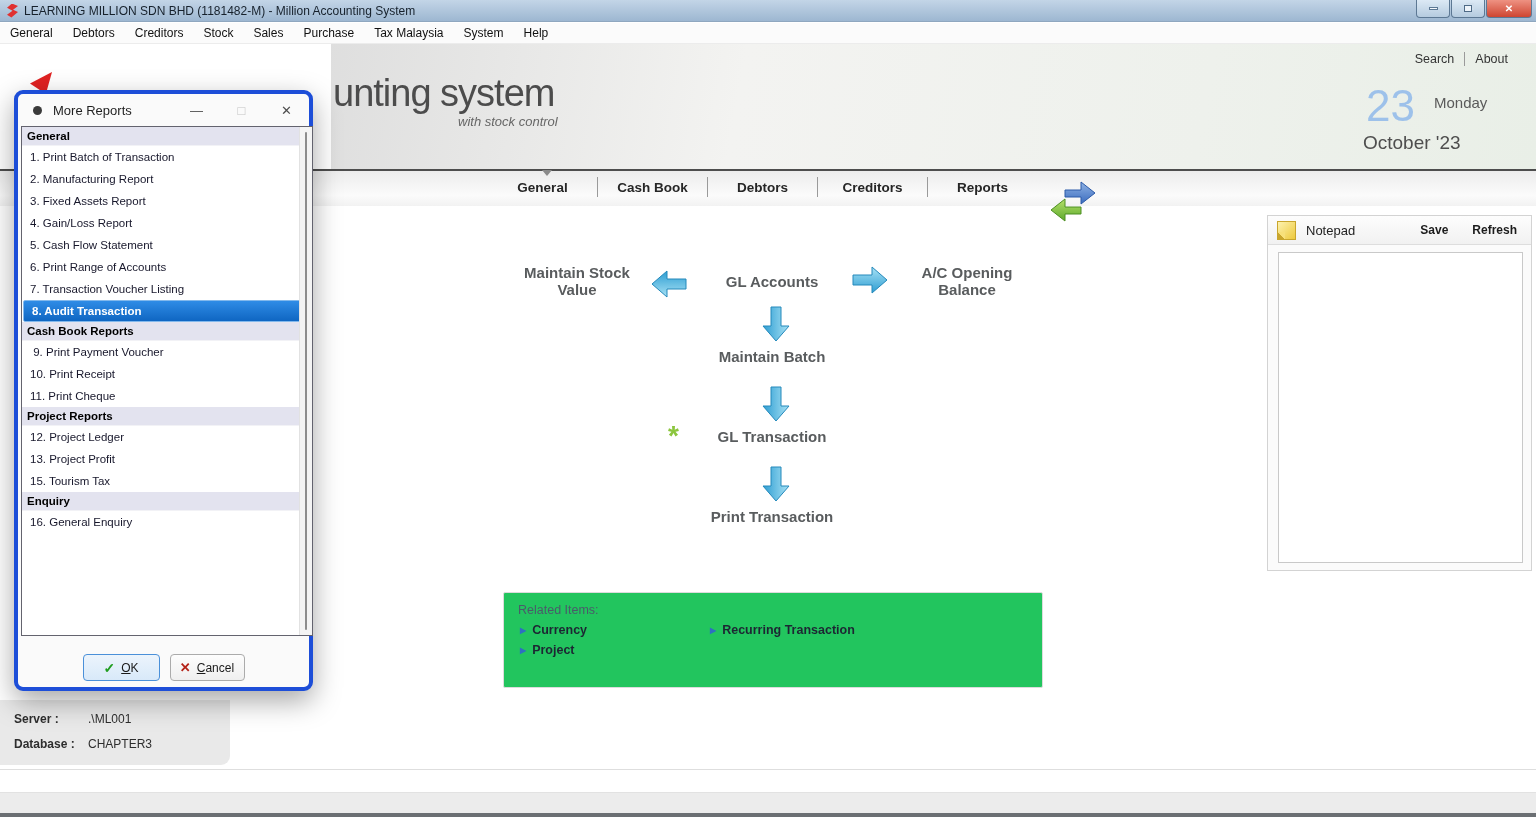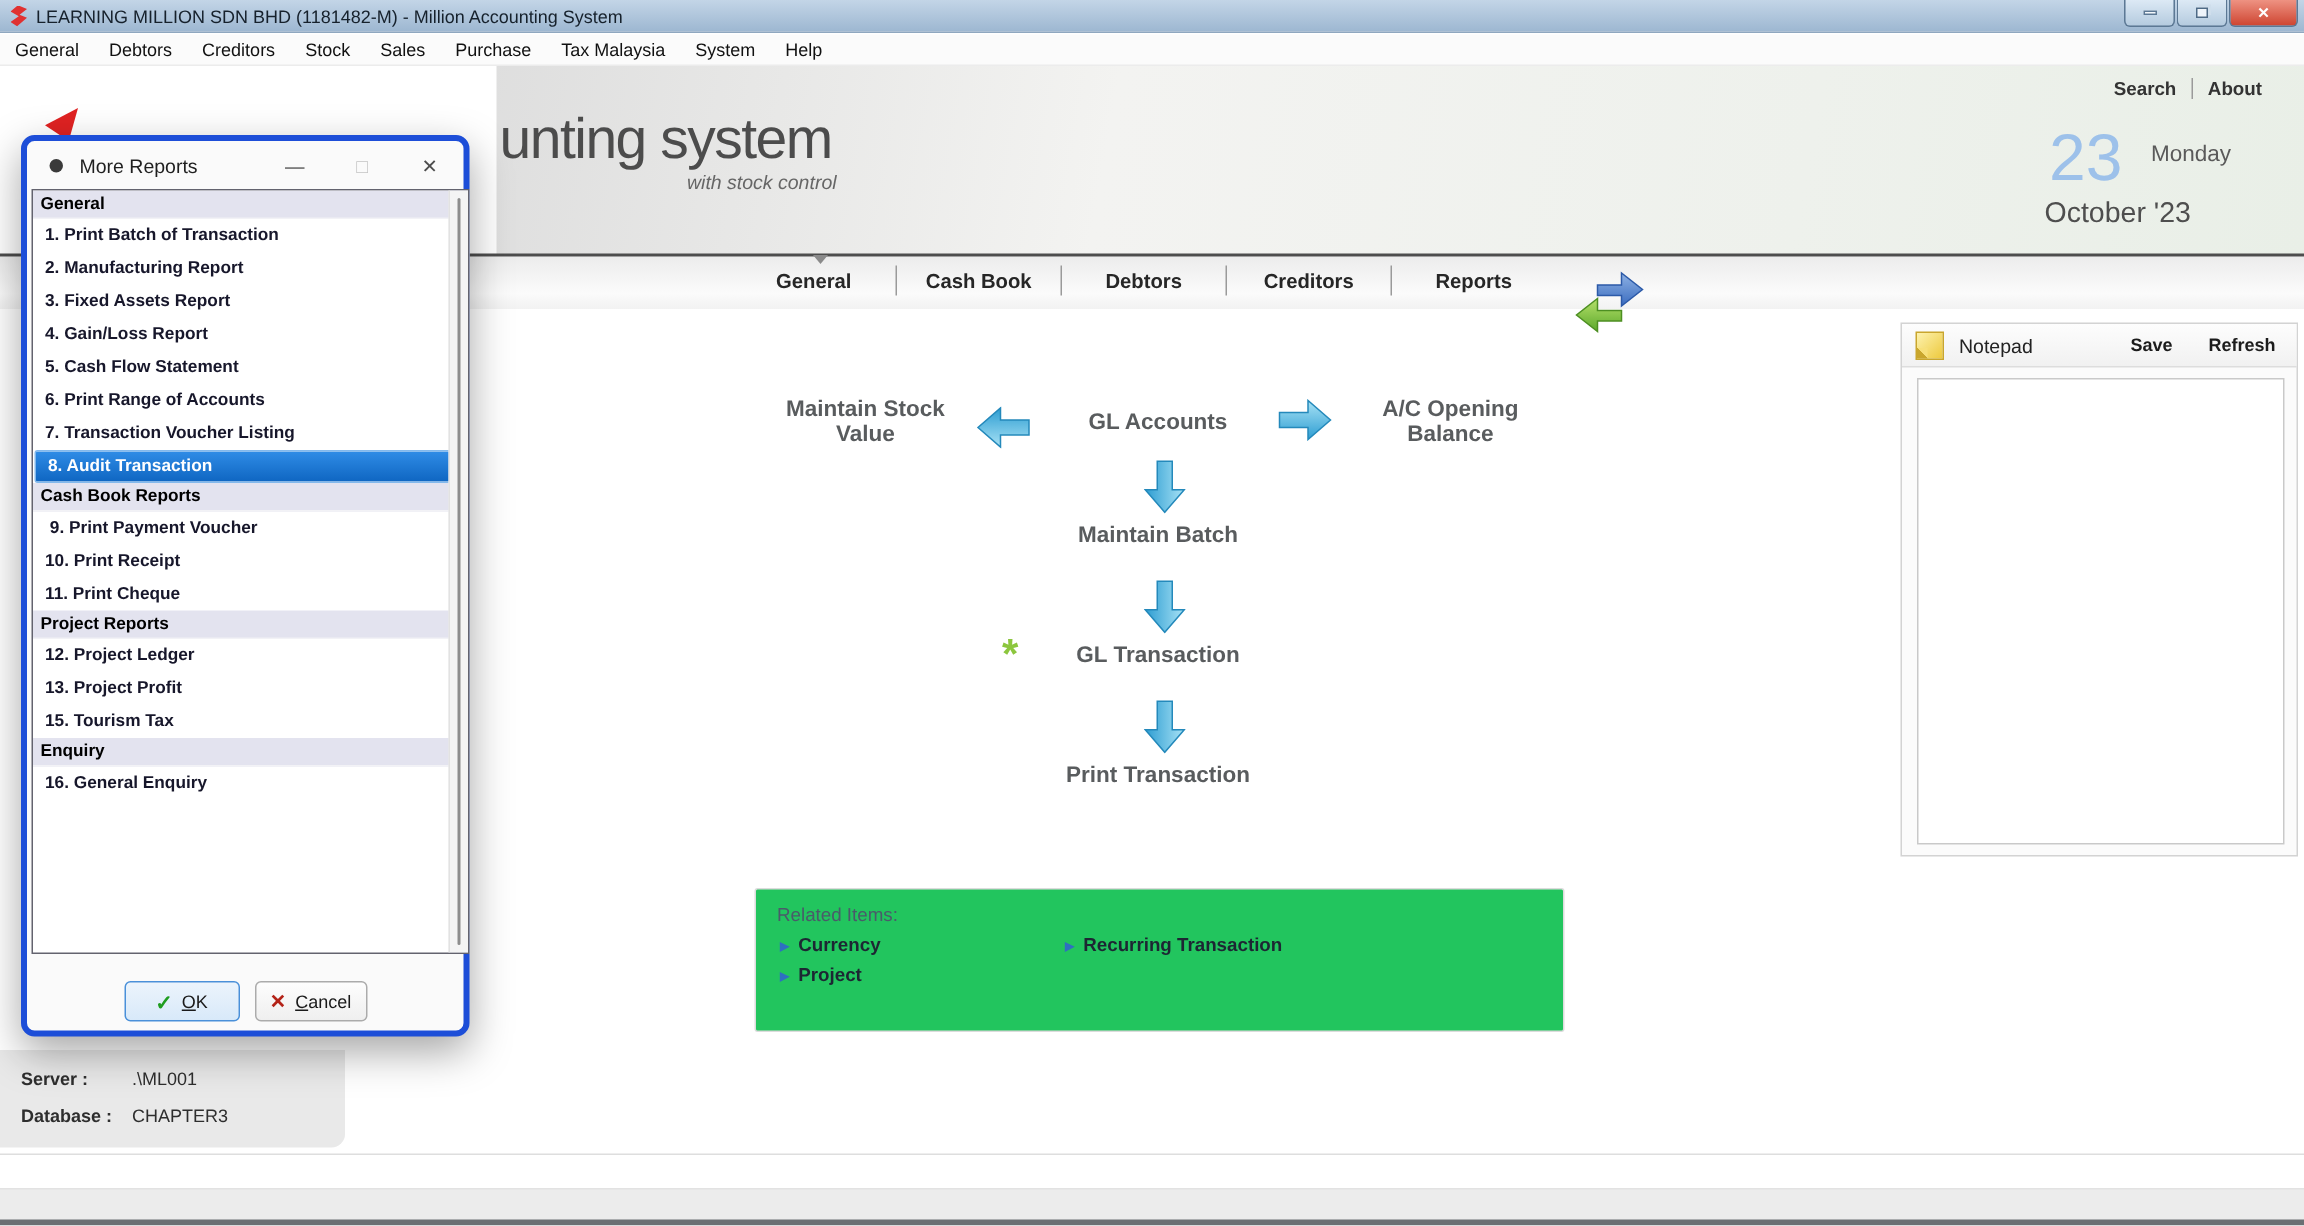--- a/index.html
+++ b/index.html
@@ -29,21 +29,21 @@
 
   
   .header { position:absolute; left:0; top:44px; width:1536px; height:126px;
     background:linear-gradient(100deg,#dcdcdc 18%,#f3f3f1 48%,#eef1ec 78%,#e9efe7 100%); }
   .header-white { position:absolute; left:0; top:0; width:331px; height:126px; background:#fff; }
   .logo-arrow { position:absolute; left:30px; top:28px; width:22px; height:22px; background:#e02222;
     clip-path:polygon(0 52%, 100% 0, 72% 100%); }
   .logo-text { position:absolute; left:333px; top:28px; font-size:38px; color:#4c4c4c; letter-spacing:-1px; }
   .logo-sub { position:absolute; left:458px; top:70px; font-size:13px; font-style:italic; color:#666; }
   .hdr-links { position:absolute; right:28px; top:8px; display:flex; align-items:center; gap:10px; }
-  .hdr-link { font-size:12.5px; font-weight:bold; color:#333; cursor:pointer;text-align:right; }
+  .hdr-link { font-size:12.5px; font-weight:normal; color:#333; cursor:pointer;text-align:right; }
   .hdr-sep { width:1px; height:14px; background:#9a9a9a; }
   .date-day { position:absolute; left:1366px; top:40px; font-size:44px; color:#9dc1ea; line-height:1; }
   .date-weekday { position:absolute; left:1434px; top:50px; font-size:15px; color:#5a5a5a; }
   .date-month { position:absolute; left:1363px; top:88px; font-size:19px; color:#4e4e4e; }
 
   
   .tabband { position:absolute; left:0; top:169px; width:1536px; height:37px;
     border-top:2px solid #4d4d4d; background:linear-gradient(#ececec,#fbfbfb 70%,#f2f2f2); }
   .tabs { position:absolute; left:488px; top:6px; display:flex; align-items:center; }
   .tab { width:109px; text-align:center; font-size:13.5px; font-weight:bold; color:#262626; cursor:pointer; }
@@ -97,21 +97,21 @@
   .dlg-title { font-size:13px; color:#1f1f1f; }
   .dlg-controls { margin-left:auto; display:flex; align-items:center; gap:0; }
   .dlg-ctl { width:45px; height:26px; display:flex; align-items:center; justify-content:center;
     font-size:13px; color:#4d4d4d; cursor:pointer; }
   .dlg-ctl.max { color:#c4c4c4; }
   .dlg-list { position:absolute; left:3px; top:32px; width:292px; height:510px; background:#fff;
     border:1px solid #63636e; overflow:hidden; }
   .row-header { height:19px; background:#e3e3ef; border-bottom:1px solid #f2f2f6;
     font-size:11.5px; font-weight:bold; color:#000; display:flex; align-items:center; padding-left:5px; white-space:pre; }
   .row-item { height:22px; font-size:11.5px; color:#17172b; display:flex; align-items:center;
-    padding-left:8px; white-space:pre; cursor:default;font-weight:bold; }
+    padding-left:8px; white-space:pre; cursor:default; }
   .row-item.selected { background:linear-gradient(#2f8ce6,#0f66c2); border:1px solid #83b9ec;
     border-radius:2px; color:#fff; font-weight:bold; margin:0 1px; }
   .dlg-scroll { position:absolute; right:0; top:0; width:13px; height:508px; background:#f4f4f4;
     border-left:1px solid #e2e2e2; }
   .dlg-scroll-thumb { position:absolute; left:5px; top:5px; width:2px; height:498px; background:#8d8d8d; border-radius:2px; }
   .dlg-buttons { position:absolute; left:0; top:560px; width:100%; display:flex; justify-content:center; gap:10px; }
   .dlg-btn { height:27px; display:flex; align-items:center; justify-content:center; gap:6px;
     border-radius:4px; font-size:12px; cursor:pointer; }
   .dlg-btn.ok { width:77px; border:1px solid #4a90d9; background:linear-gradient(#ecf4fc,#d8e9f9); }
   .dlg-btn.cancel { width:75px; border:1px solid #ababab; background:linear-gradient(#fdfdfd,#efefef); }

